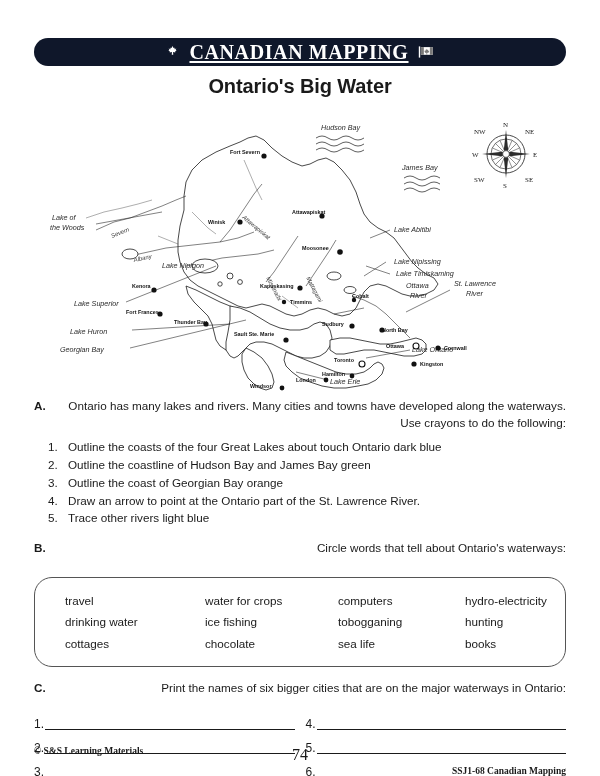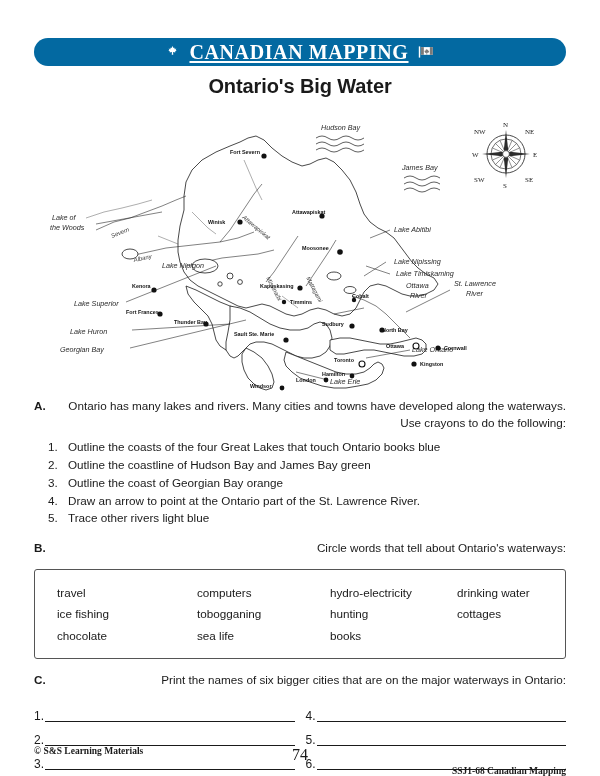--- a/index.html
+++ b/index.html
@@ -20,21 +20,21 @@
     height: 776px;
     position: relative;
     box-sizing: border-box;
     padding: 0 34px;
   }
 
   
   .banner {
     margin-top: 38px;
     height: 28px;
-    background: #0369a1;
+    background: #0f172a;
     border-radius: 14px;
     display: flex;
     align-items: center;
     justify-content: center;
     gap: 9px;
   }
   .banner-title {
     color: #ffffff;
     font-family: "Liberation Serif", serif;
     font-weight: bold;
@@ -92,23 +92,23 @@
   }
   .numbered-list .num {
     width: 20px;
     flex: none;
   }
 
   #section-b { margin-top: 13px; }
 
   .word-box {
     border: 1.3px solid #555555;
-    border-radius: 3px;
-    margin-top: 12px;
-    padding: 12px 0 12px 0;
+    border-radius: 18px;
+    margin-top: 20px;
+    padding: 12px 0 12px 8px;
   }
   .word-grid {
     display: grid;
     grid-template-columns: 140px 133px 127px auto;
     row-gap: 0;
     padding-left: 22px;
   }
   .word-cell {
     font-size: 11.7px;
     line-height: 21.5px;
@@ -406,21 +406,21 @@
 
   <div class="section" id="section-a">
     <span class="sec-letter">A.</span>
     <div class="sec-body">
       <div>Ontario has many lakes and rivers. Many cities and towns have developed along the waterways. Use crayons to do the following:</div>
     </div>
   </div>
   <ul class="numbered-list">
     <li>
       <span class="num">1.</span>
-      <span>Outline the coasts of the four Great Lakes that touch Ontario books blue</span>
+      <span>Outline the coasts of the four Great Lakes about touch Ontario dark blue</span>
     </li>
     <li>
       <span class="num">2.</span>
       <span>Outline the coastline of Hudson Bay and James Bay green</span>
     </li>
     <li>
       <span class="num">3.</span>
       <span>Outline the coast of Georgian Bay orange</span>
     </li>
     <li>
@@ -434,20 +434,21 @@
   </ul>
 
   <div class="section" id="section-b">
     <span class="sec-letter">B.</span>
     <div class="sec-body">Circle words that tell about Ontario's waterways:</div>
   </div>
 
   <div class="word-box">
     <div class="word-grid">
       <div class="word-cell">travel</div>
+      <div class="word-cell">water for crops</div>
       <div class="word-cell">computers</div>
 
       <div class="word-cell">hydro-electricity</div>
       <div class="word-cell">drinking water</div>
       <div class="word-cell">ice fishing</div>
 
       <div class="word-cell">tobogganing</div>
       <div class="word-cell">hunting</div>
       <div class="word-cell">cottages</div>
 

